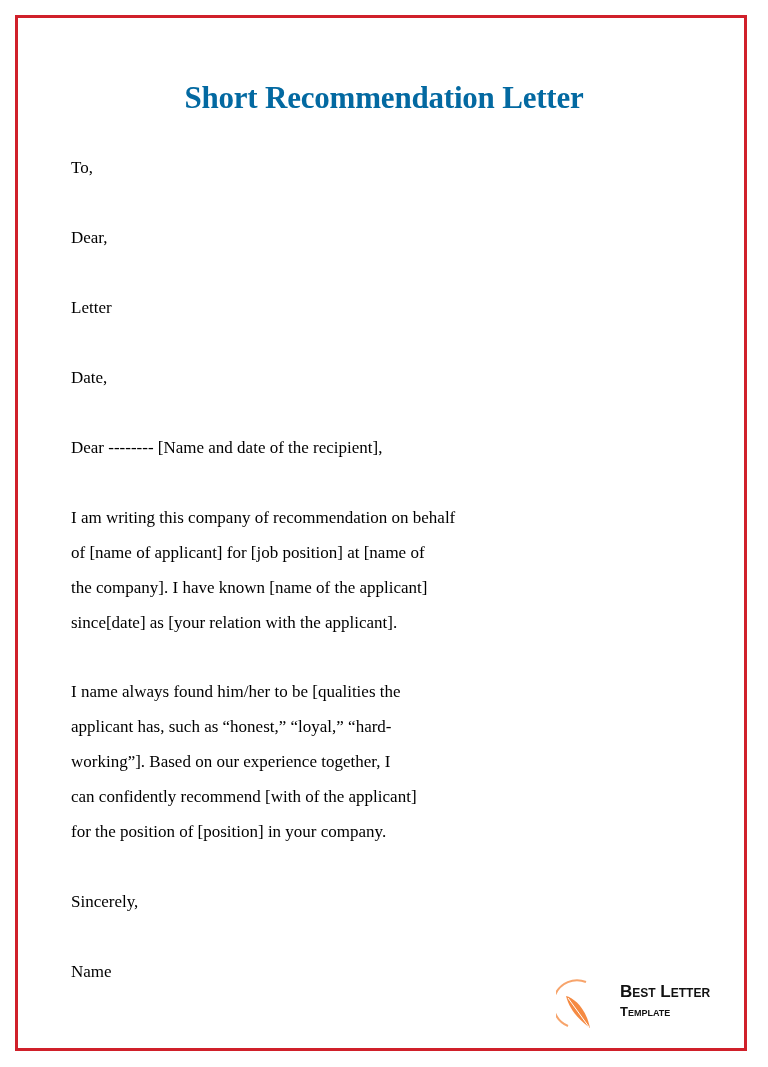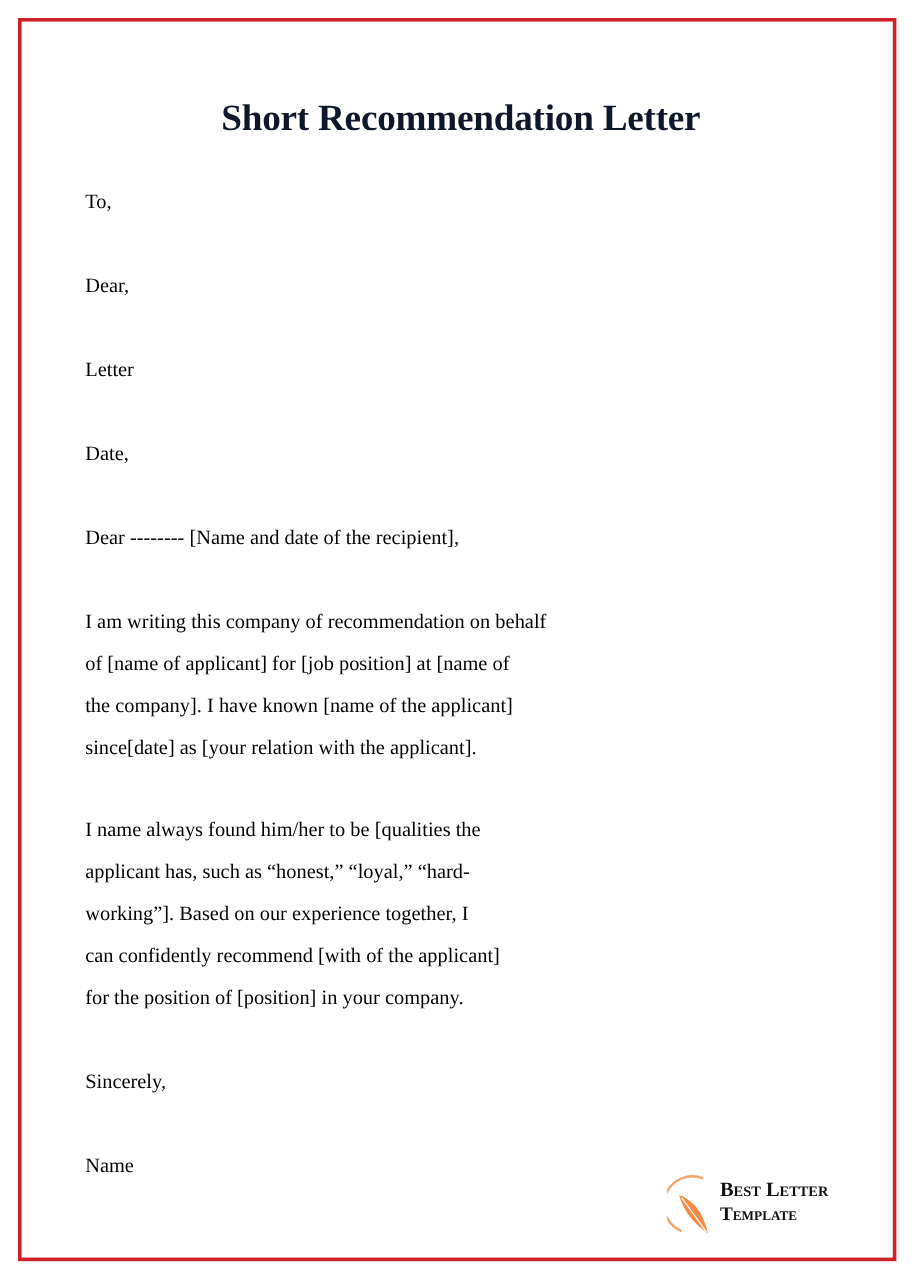--- a/index.html
+++ b/index.html
@@ -4,30 +4,30 @@
 <style>
   html, body { margin:0; padding:0; background:#ffffff; }
   body { width:768px; height:1067px; position:relative; overflow:hidden; }
   .frame {
     position:absolute; left:15px; top:15px; width:732px; height:1036px;
     border:3px solid #d0202a; box-sizing:border-box;
   }
   .title {
     position:absolute; left:0; top:80px; width:768px; text-align:center;
     font-family:"Liberation Serif", serif; font-weight:bold; font-size:31px;
-    color:#0f172a; letter-spacing:-0.2px;
+    color:#0369a1; letter-spacing:-0.2px;
   }
   .line {
     position:absolute; left:71px;
     font-family:"Liberation Serif", serif; font-size:17px; color:#000;
     white-space:nowrap; line-height:35px;
   }
   .logo { position:absolute; left:556px; top:978px; width:170px; height:56px; }
   .logo-text {
-    position:absolute; left:44px; font-family:Liberation Serif, serif;
+    position:absolute; left:64px; font-family:Liberation Sans, sans-serif;
     font-weight:bold; color:#111; font-variant:small-caps; white-space:nowrap;
   }
 </style>
 </head>
 <body>
 
 <div class="frame"></div>
 
 <div class="title">Short Recommendation Letter</div>
 
@@ -51,14 +51,14 @@
 <div class="line" style="top:884px">Sincerely,</div>
 <div class="line" style="top:954px">Name</div>
 
 <div class="logo">
   <svg width="48" height="56" viewBox="0 0 48 56" style="position:absolute;left:0;top:0">
     <path d="M30 4 A22 22 0 0 0 12 48" fill="none" stroke="#f7a46b" stroke-width="2"></path>
     <path d="M10 18 C18 20, 30 30, 34 50 C26 44, 14 34, 10 18 Z" fill="#f58a42"></path>
     <path d="M12 20 L33 49" stroke="#fff" stroke-width="1"></path>
   </svg>
   <div class="logo-text" style="top:4px;font-size:17px">Best Letter</div>
-  <div class="logo-text" style="top:26px;font-size:16px">Template</div>
+  <div class="logo-text" style="top:26px;font-size:13px">Template</div>
 </div>
 
 </body></html>

